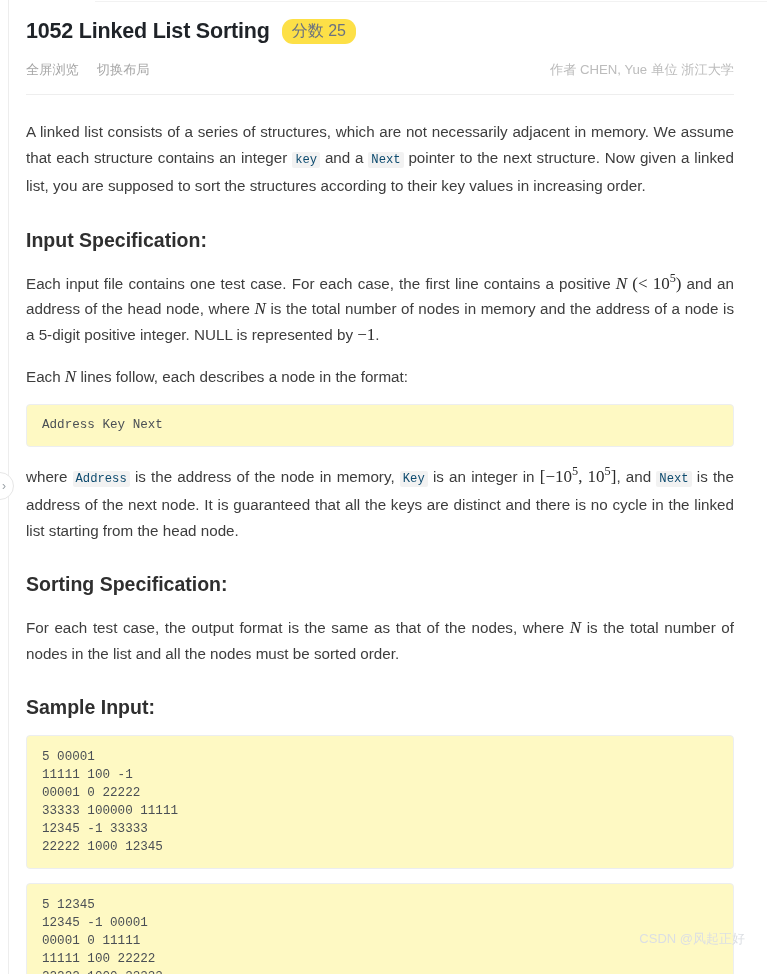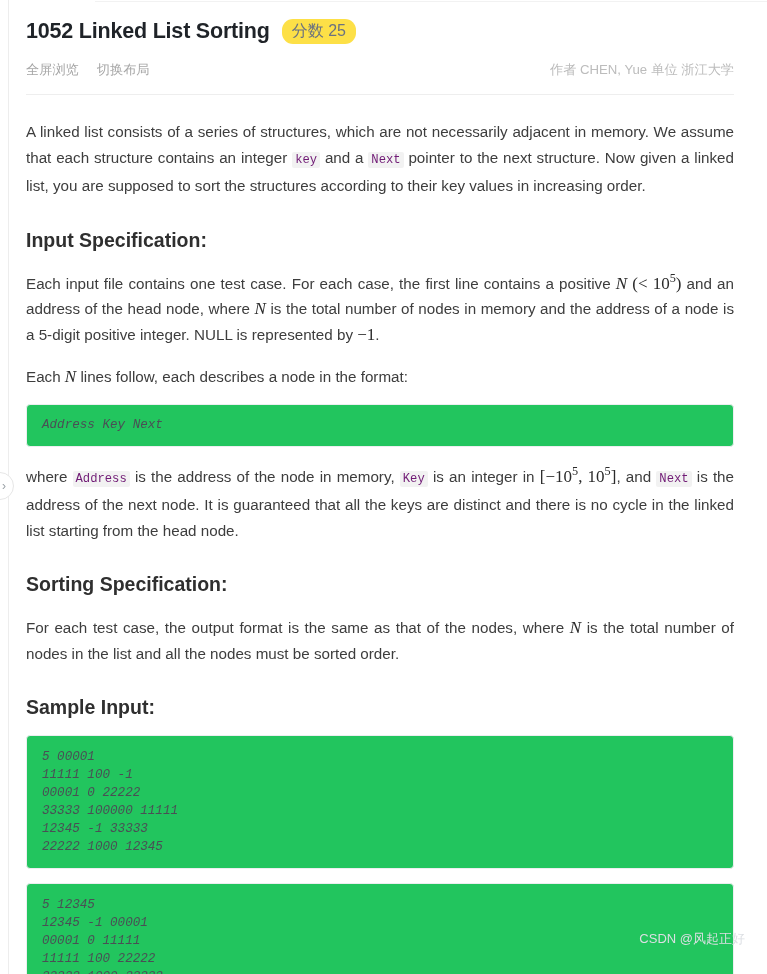--- a/index.html
+++ b/index.html
@@ -133,21 +133,21 @@
     font-weight: bold;
     color: #2f2f2f;
     margin: 27px 0 0 0;
     line-height: 28px;
   }
 
   
   code.ic {
     font-family: "Liberation Mono", monospace;
     font-size: 12.2px;
-    color: #701a75;
+    color: #0c4a6e;
     background: #f2f2f2;
     border-radius: 2px;
     padding: 1px 3px;
     white-space: nowrap;
   }
 
   
   .mth {
     font-family: "Liberation Serif", serif;
     font-size: 17px;
@@ -160,29 +160,28 @@
     vertical-align: super;
     line-height: 0;
   }
 
   
   pre.cb {
     font-family: "Liberation Mono", monospace;
     font-size: 12.6px;
     line-height: 18px;
     color: #4a4f55;
-    background: #22c55e;
+    background: #fef9c3;
     border: 1px solid #eceef0;
     border-radius: 4px;
     padding: 12px 0 12px 15px;
     margin: 14px 0 0 0;
     white-space: pre;
     overflow: hidden;
     box-sizing: border-box;
-    font-style: italic;
   }
   pre.cb.oneline { padding: 11px 0 12px 15px; }
 
   
   .watermark {
     position: absolute;
     right: 22px;
     bottom: 26px;
     font-size: 13px;
     color: #dcdfe3;

